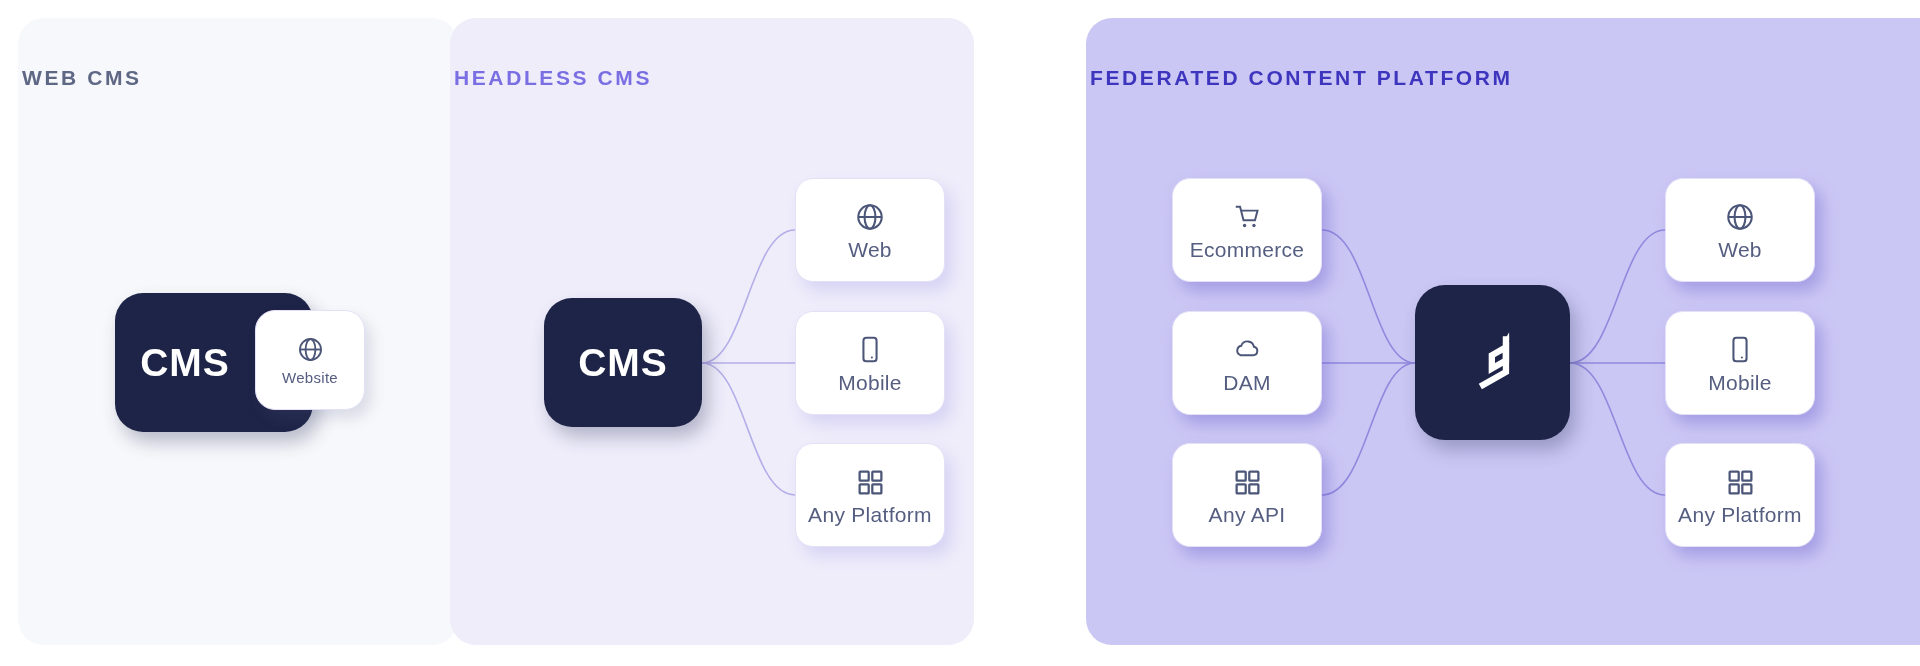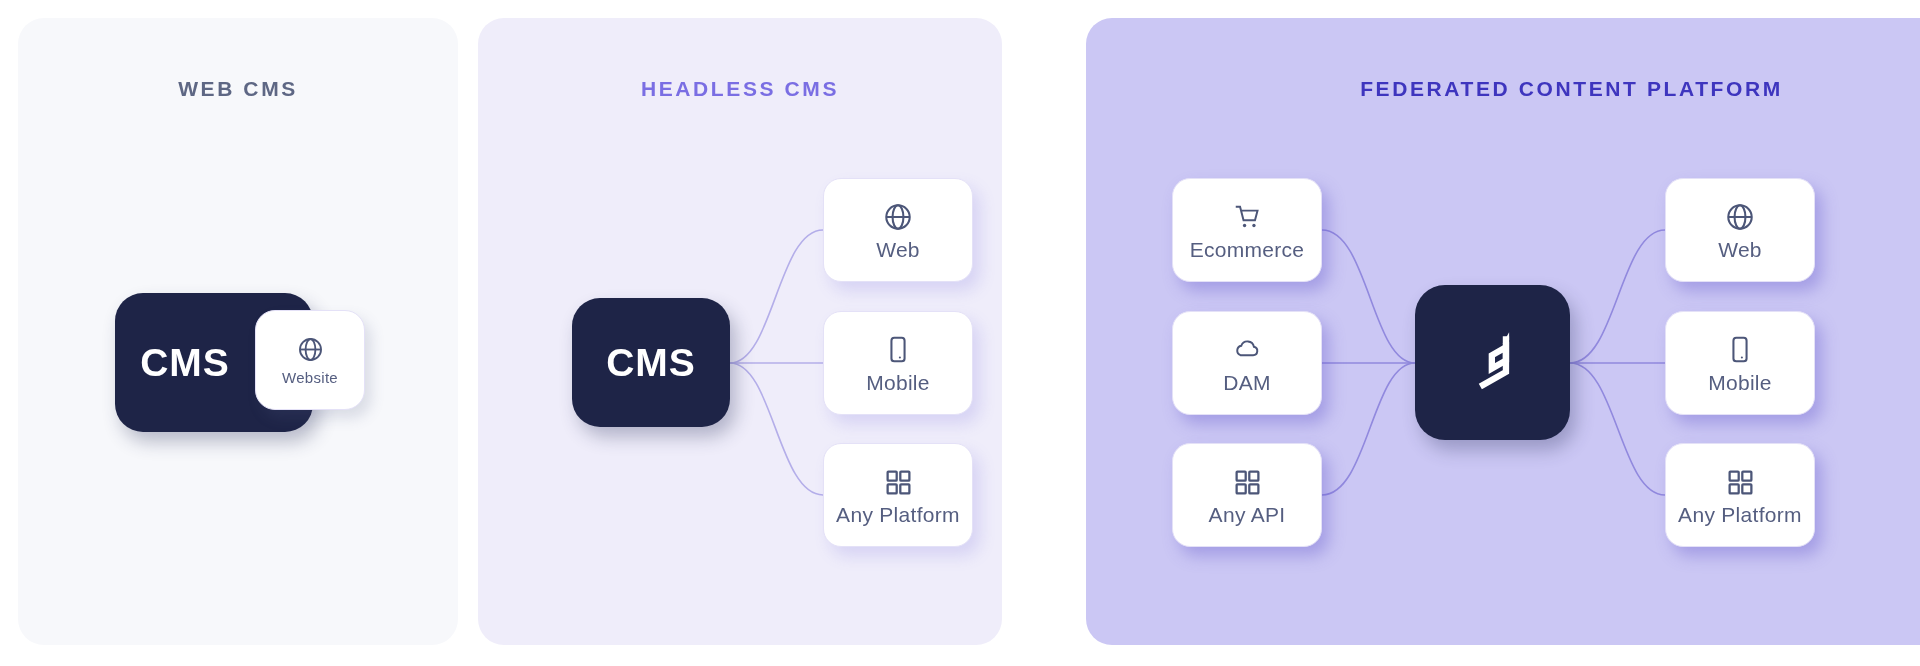--- a/index.html
+++ b/index.html
@@ -2,25 +2,25 @@
 <html style="--panel1_bg: #F7F8FB; --panel2_bg: #EFEDFA; --panel3_bg: #CBC7F4; --navy: #1E2447; --title1: #5E6784; --title2: #7A6EE3; --title3: #3E35BE; --label: #555E80; --icon: #4C5678; --line2: #B4AEE9; --line3: #9189DE; --card_border: #E4E1F7; --card_shadow: rgba(122,110,227,0.20); --card_shadow_strong: rgba(92,80,200,0.35); --logo_white: #FFFFFF;"><head>
 <meta charset="utf-8">
 <style>
   html,body{margin:0;padding:0;background:#ffffff;}
   .canvas{
     position:relative;width:1920px;height:666px;overflow:hidden;
     font-family:"Liberation Sans", sans-serif;background:#ffffff;
   }
   .panel{position:absolute;top:18px;height:627px;border-radius:26px;}
   .p1{left:18px;width:440px;background:var(--panel1_bg,#F7F8FB);}
-  .p2{left:478px;width:524px;background:var(--panel2_bg,#EFEDFA);}
+  .p2{left:450px;width:524px;background:var(--panel2_bg,#EFEDFA);}
   .p3{left:1086px;width:971px;background:var(--panel3_bg,#CBC7F4);}
 
   .panel-title{
-    position:absolute;top:44px;left:0;right:0;margin:15px;text-align:center;
+    position:absolute;top:44px;left:0;right:0;margin:4px;
     font-size:21px;font-weight:600;letter-spacing:2.6px;line-height:24px;
   }
   .p1 .panel-title{color:var(--title1,#5E6784);}
   .p2 .panel-title{color:var(--title2,#7A6EE3);}
   .p3 .panel-title{color:var(--title3,#3E35BE);}
 
   .connectors{position:absolute;left:0;top:0;pointer-events:none;}
   .connectors path{fill:none;stroke-width:1.6px;}
   .p2 .connectors path{stroke:var(--line2,#B4AEE9);}
   .p3 .connectors path{stroke:var(--line3,#9189DE);}

